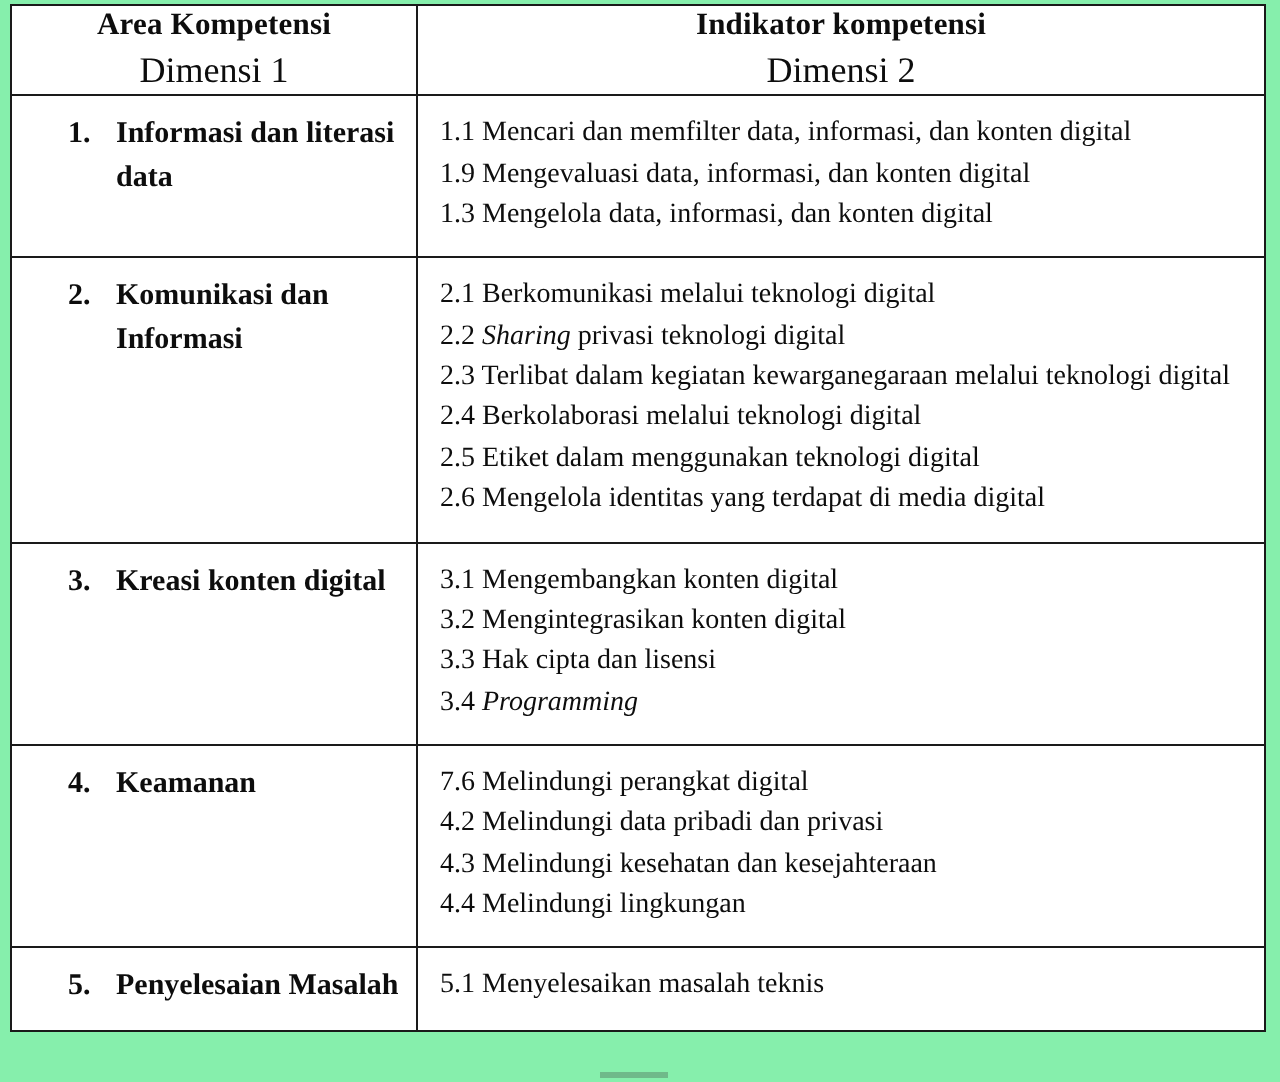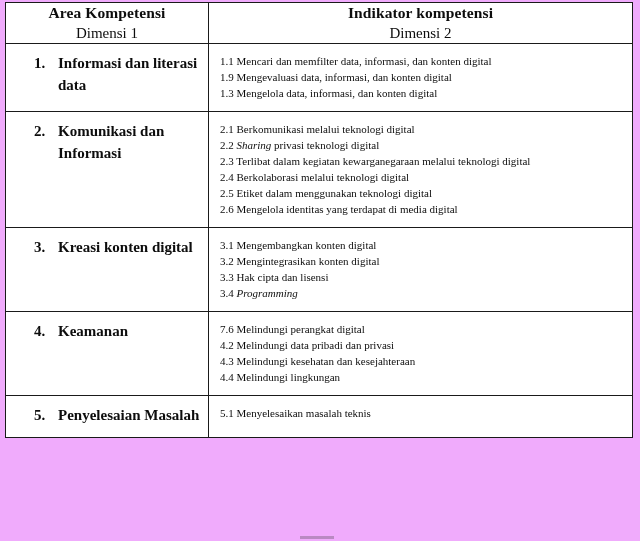--- a/index.html
+++ b/index.html
@@ -12,21 +12,21 @@
     height: 541px;
     font-family: "Liberation Serif", "DejaVu Serif", serif;
     color: #0d0d0d;
     -webkit-font-smoothing: antialiased;
   }
 
   .page {
     position: relative;
     width: 640px;
     height: 541px;
-    background: #f0abfc;
+    background: #86efac;
     overflow: hidden;
   }
 
   .comp-table {
     position: absolute;
     left: 5px;
     top: 2px;
     width: 627px;
     border-collapse: collapse;
     table-layout: fixed;
@@ -51,21 +51,21 @@
     padding: 7px 6px 9px 6px;
   }
   .hdr-main {
     font-weight: bold;
     font-size: 15.5px;
     line-height: 1.35;
     letter-spacing: 0.1px;
   }
   .hdr-sub {
     font-weight: normal;
-    font-size: 15px;
+    font-size: 18px;
     line-height: 1.3;
   }
 
   
   tbody td {
     border-top: 1px solid #1a1a1a;
     border-bottom: 1px solid #1a1a1a;
   }
 
   td.area-cell {
@@ -90,21 +90,21 @@
     text-align: left;
     font-weight: bold;
   }
   .area-label {
     flex: 1 1 auto;
     font-weight: bold;
   }
 
   
   .ind-line {
-    font-size: 11px;
+    font-size: 14px;
     line-height: 1.455;
     white-space: normal;
   }
   .ind-line em {
   }
 
   
   .scan-artifact {
     position: absolute;
     left: 300px;

